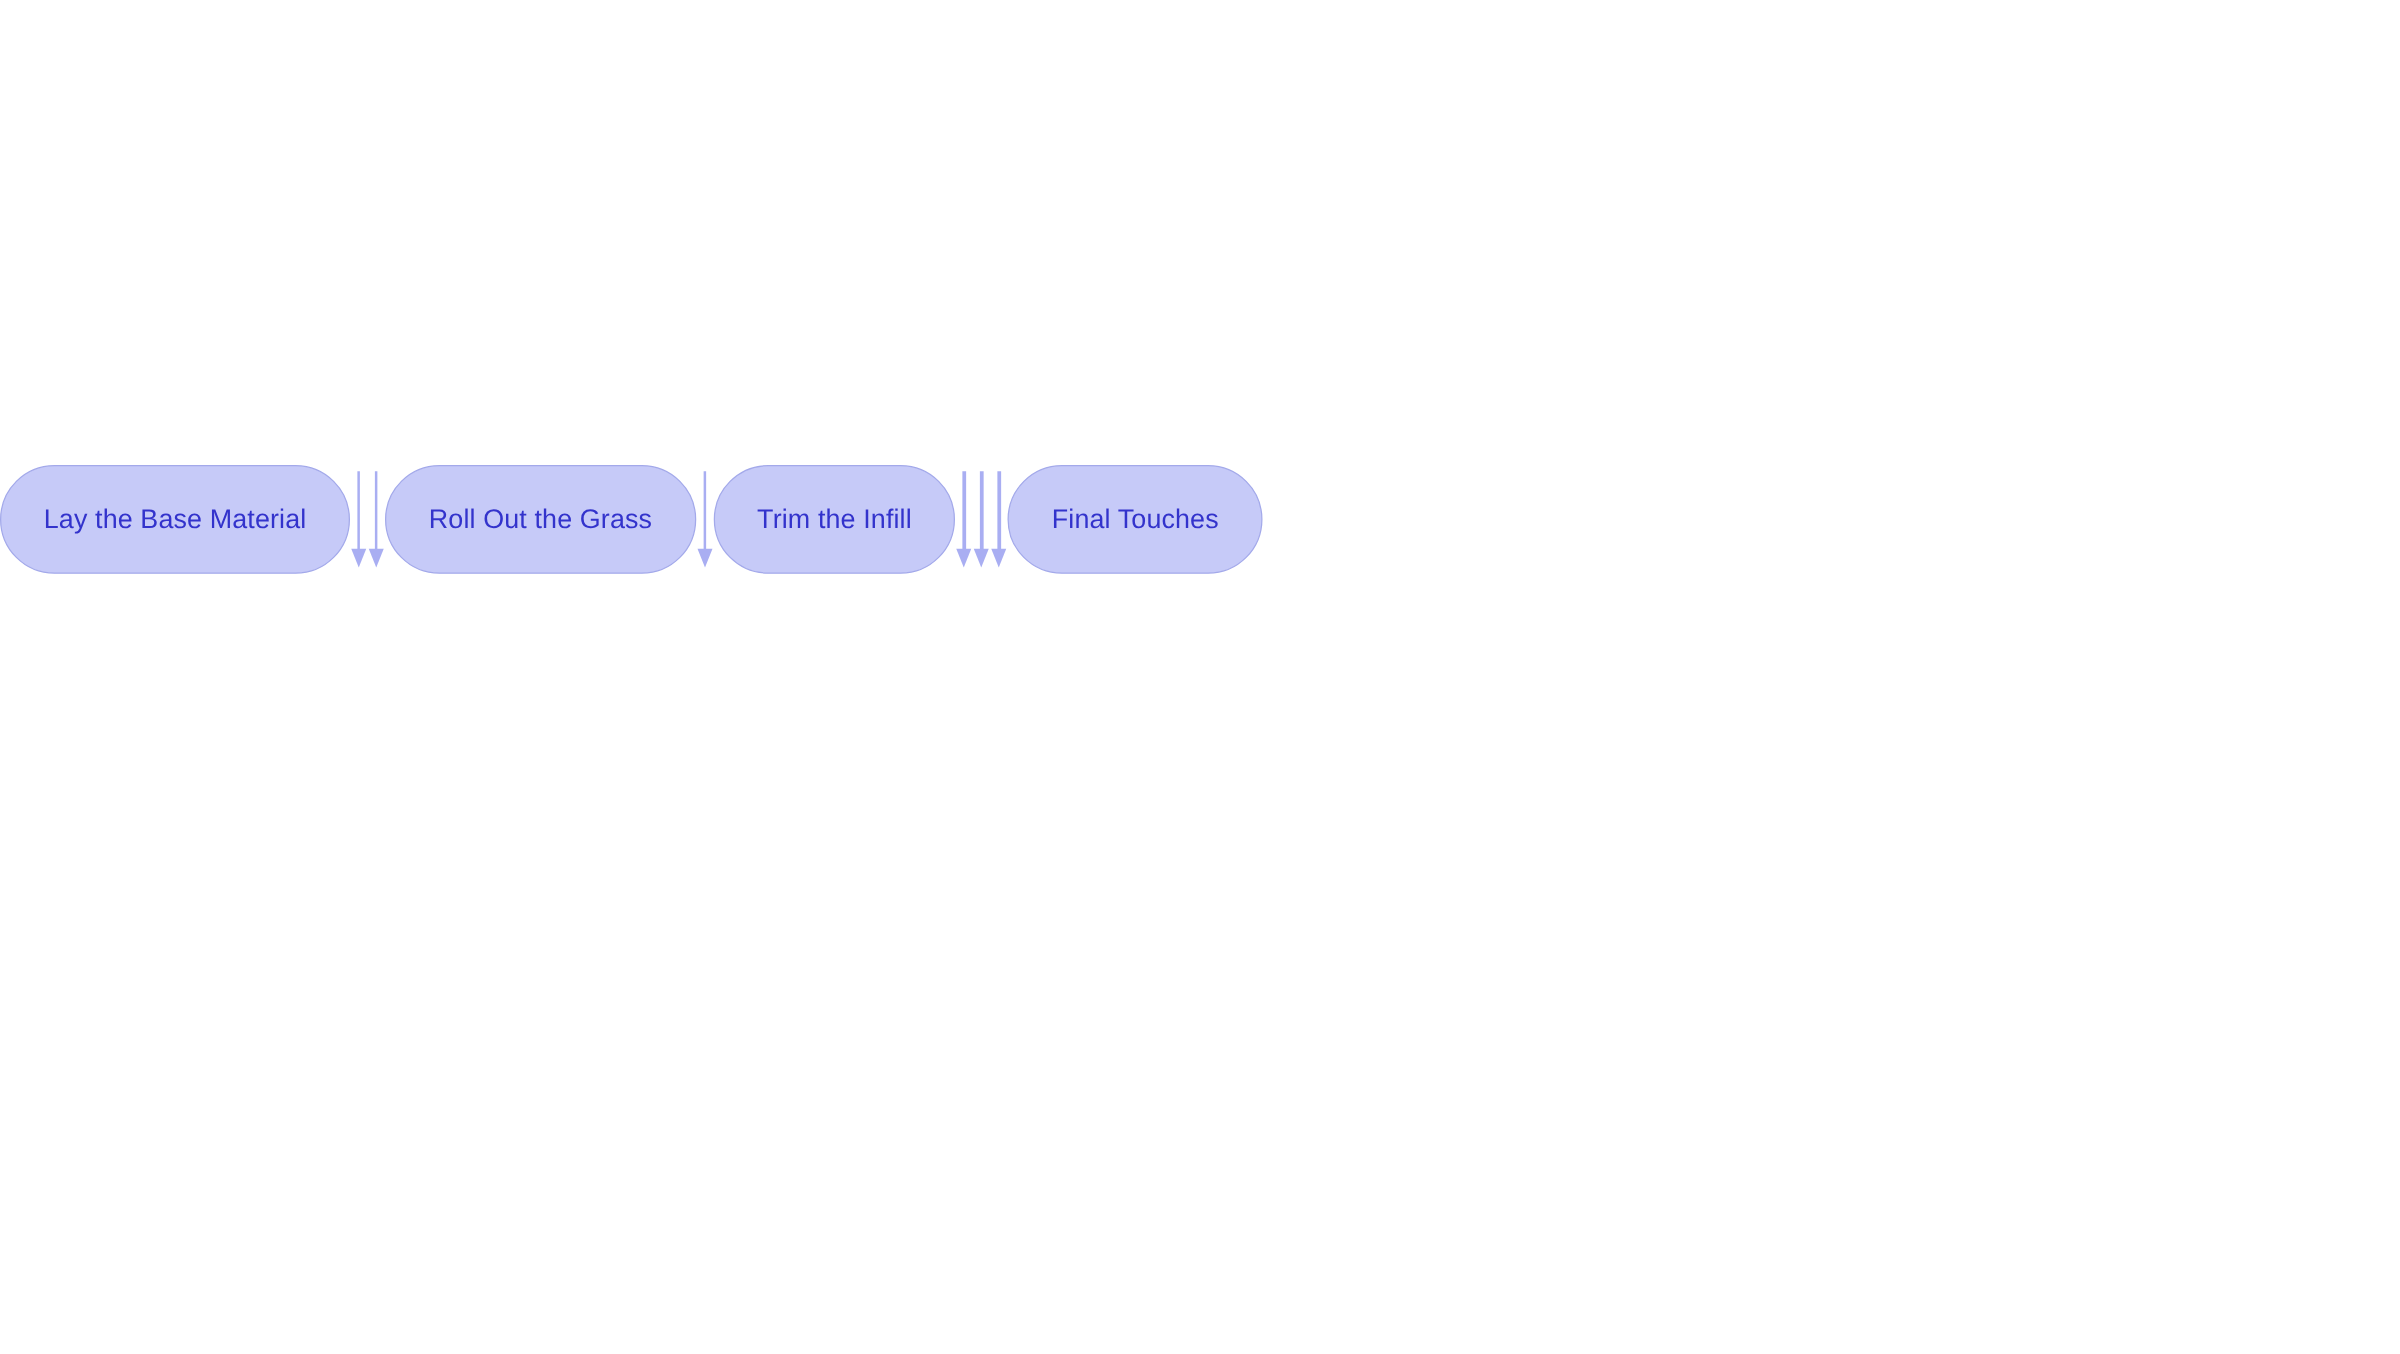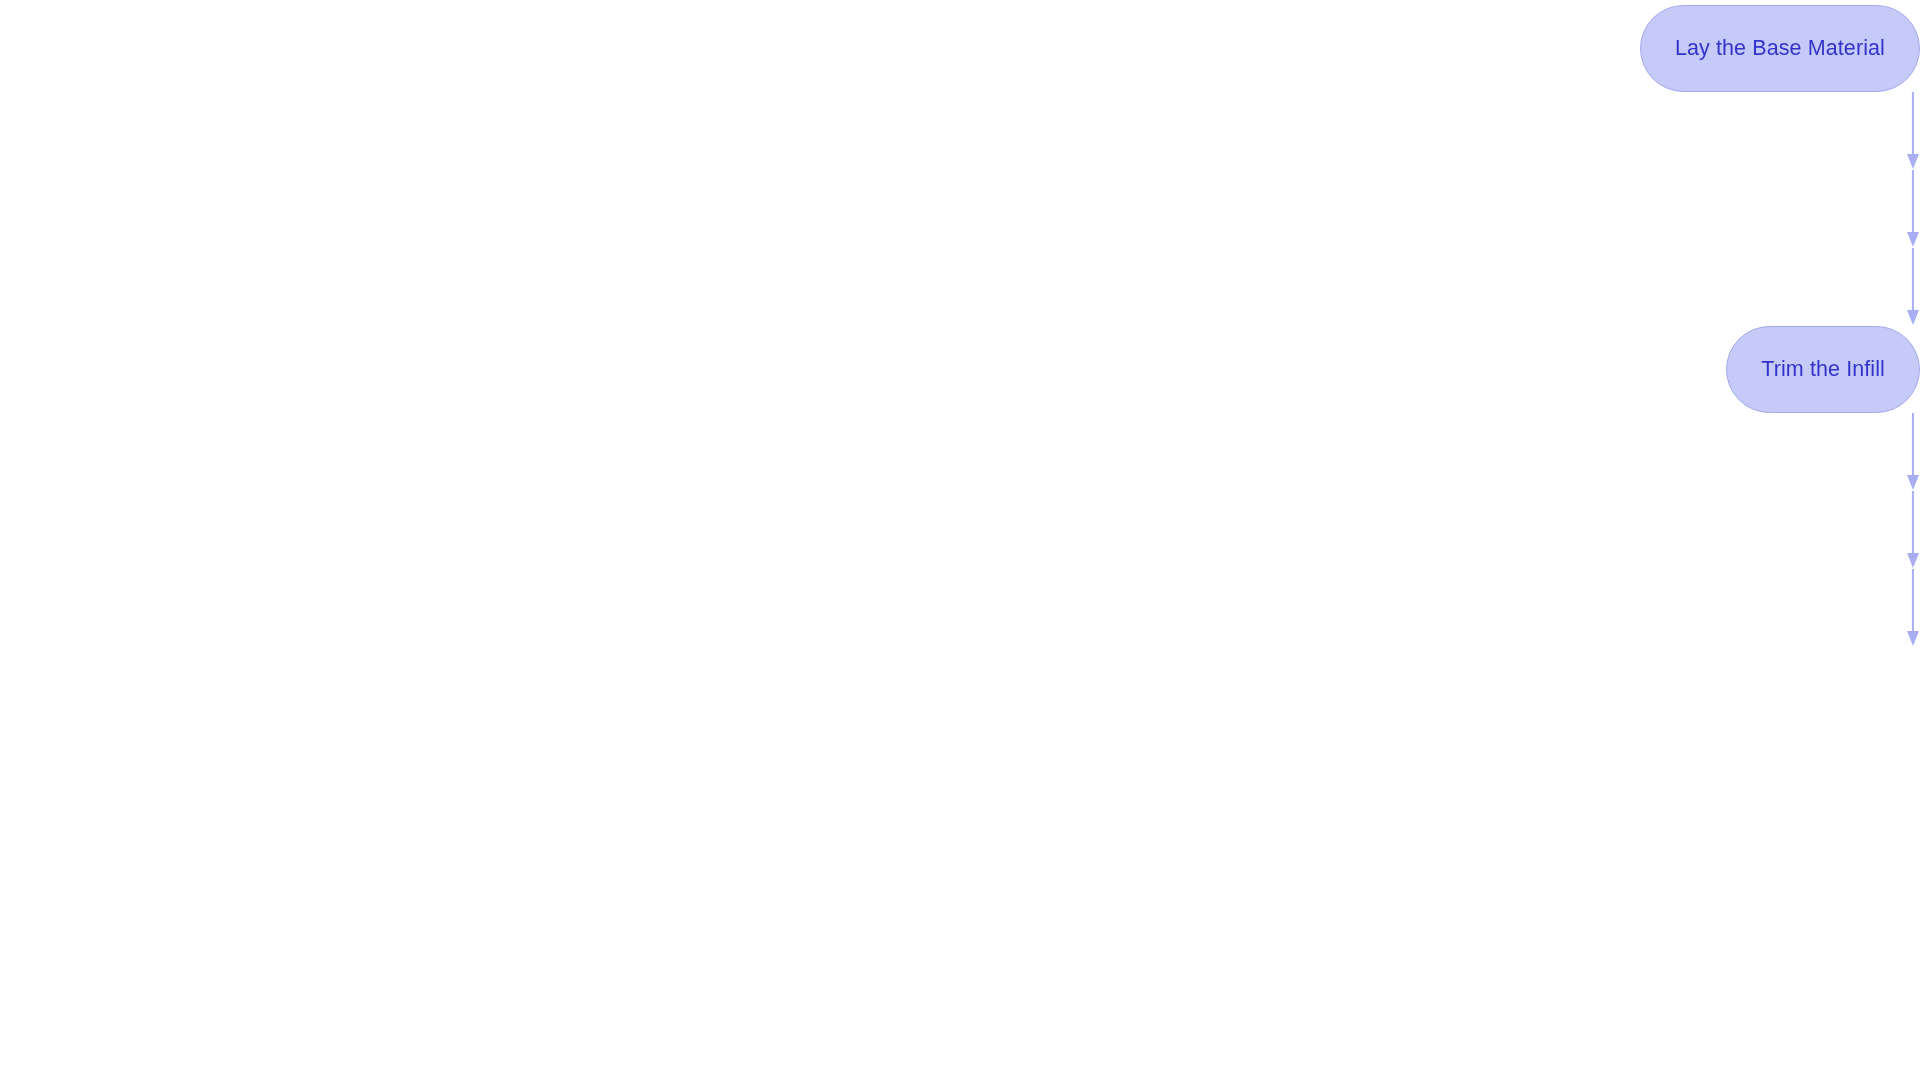--- a/index.html
+++ b/index.html
@@ -22,22 +22,22 @@
     background: #ffffff;
   }
 
   .flow-column {
     position: absolute;
     left: 0;
     top: 0;
     width: 1920px;
     height: 831px;
     display: flex;
-    flex-direction: column;
-    align-items: flex-end;
+    flex-direction: row;
+    align-items: center;
     justify-content: flex-start;
   }
 
   .node {
     box-sizing: border-box;
     height: 87px;
     border: 1.6px solid #a3a9ea;
     background: #c6caf8;
     border-radius: 44px;
     color: #3333cc;
@@ -99,20 +99,23 @@
       <div class="shaft"></div>
       <div class="head"></div>
     </div>
 
 
     <div class="connector">
       <div class="shaft"></div>
       <div class="head"></div>
     </div>
 
+    <div class="node">
+      <span>Roll Out the Grass</span>
+    </div>
 
     <div class="connector">
       <div class="shaft"></div>
       <div class="head"></div>
     </div>
 
     <div class="node">
       <span>Trim the Infill</span>
     </div>
 
@@ -126,15 +129,18 @@
       <div class="shaft"></div>
       <div class="head"></div>
     </div>
 
 
     <div class="connector">
       <div class="shaft"></div>
       <div class="head"></div>
     </div>
 
+    <div class="node">
+      <span>Final Touches</span>
+    </div>
 
   </div>
 </div>
 
 </body></html>

